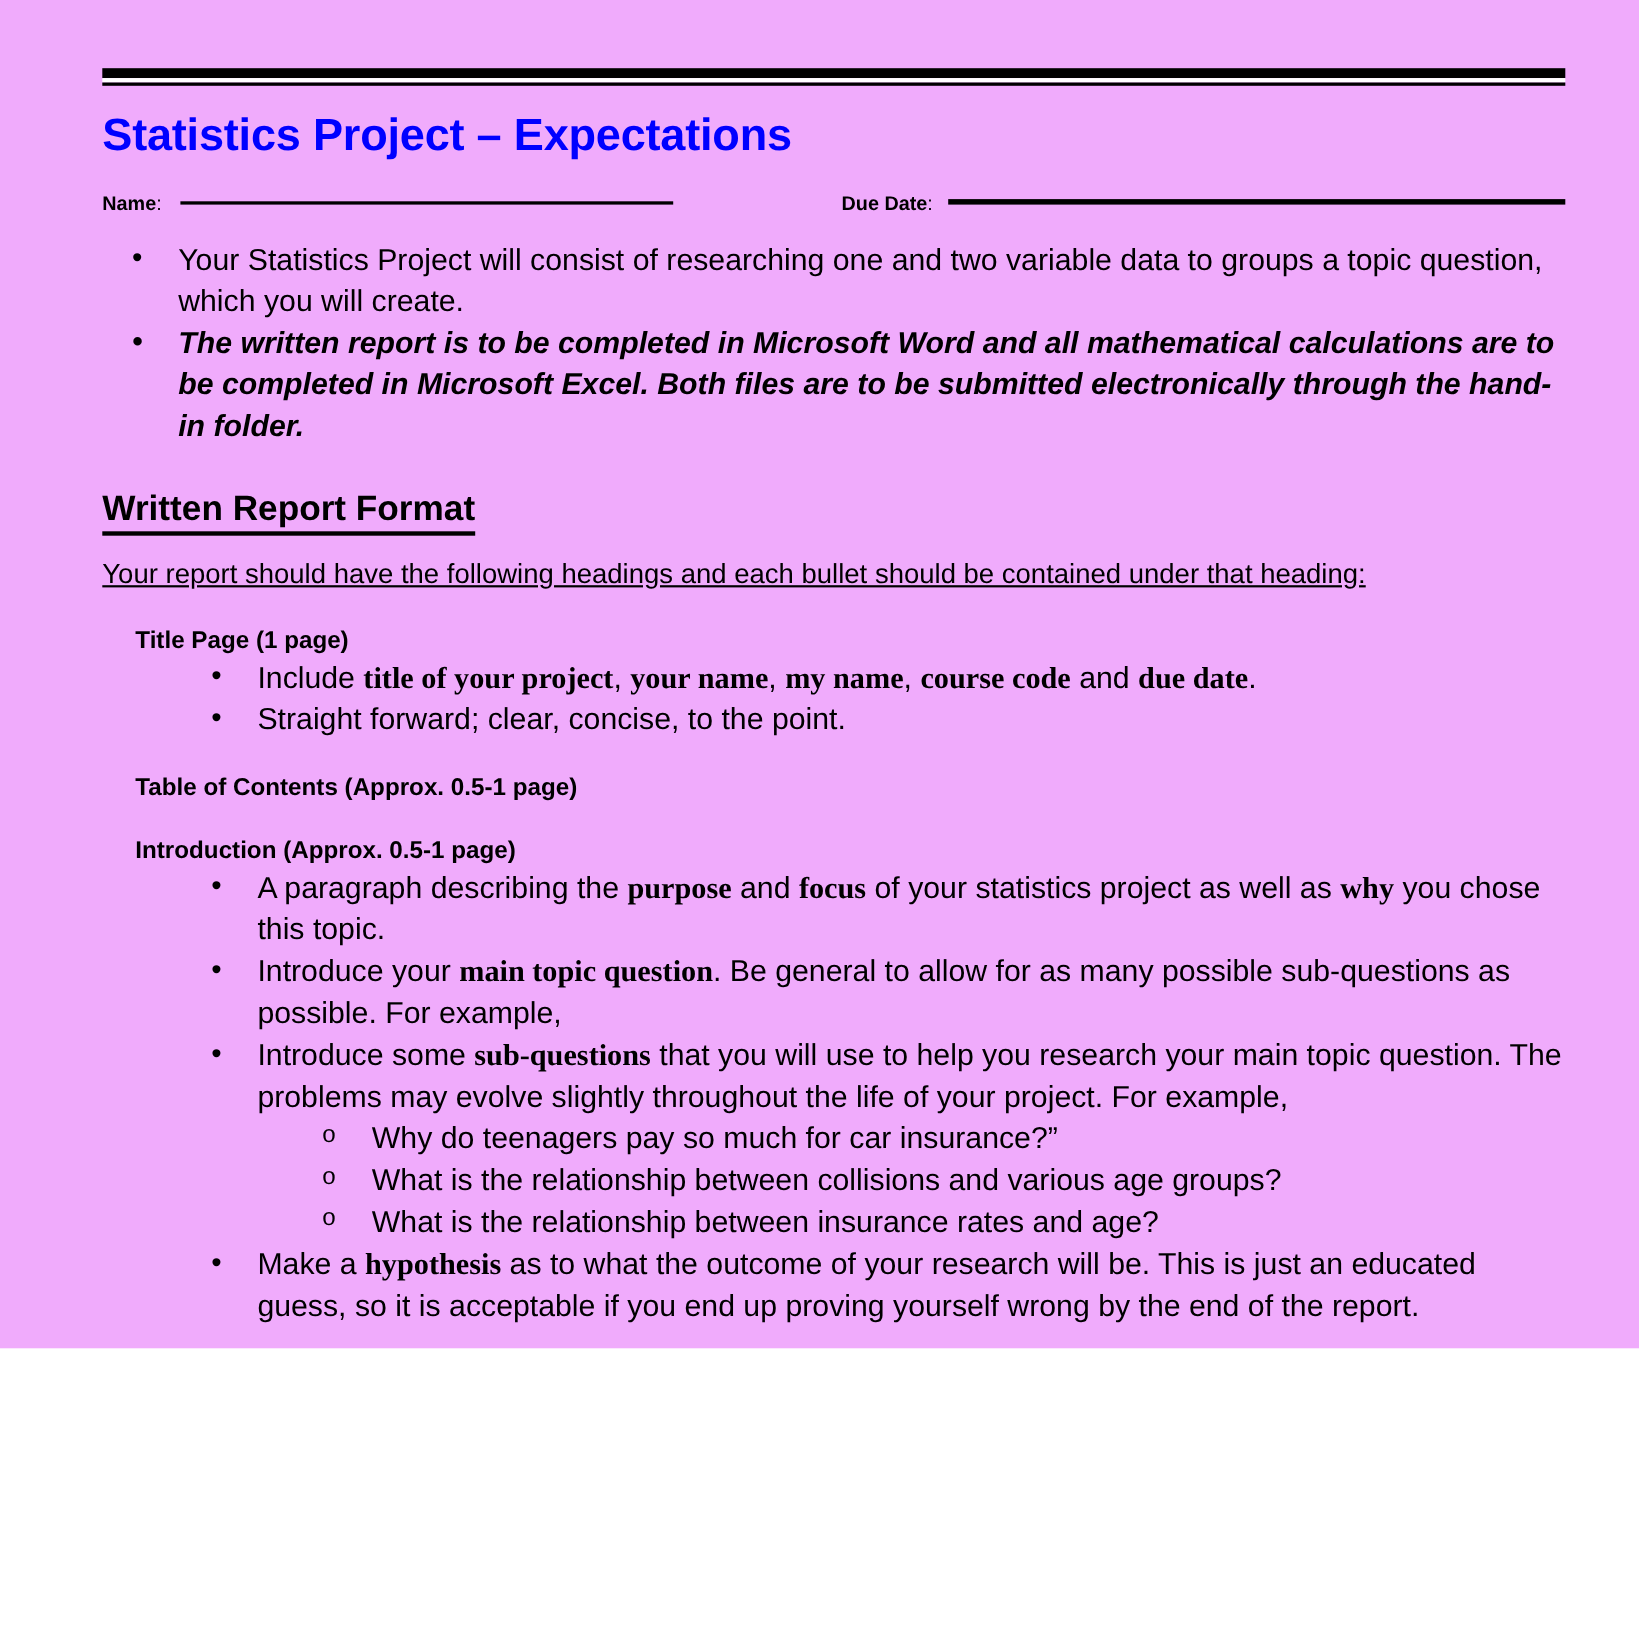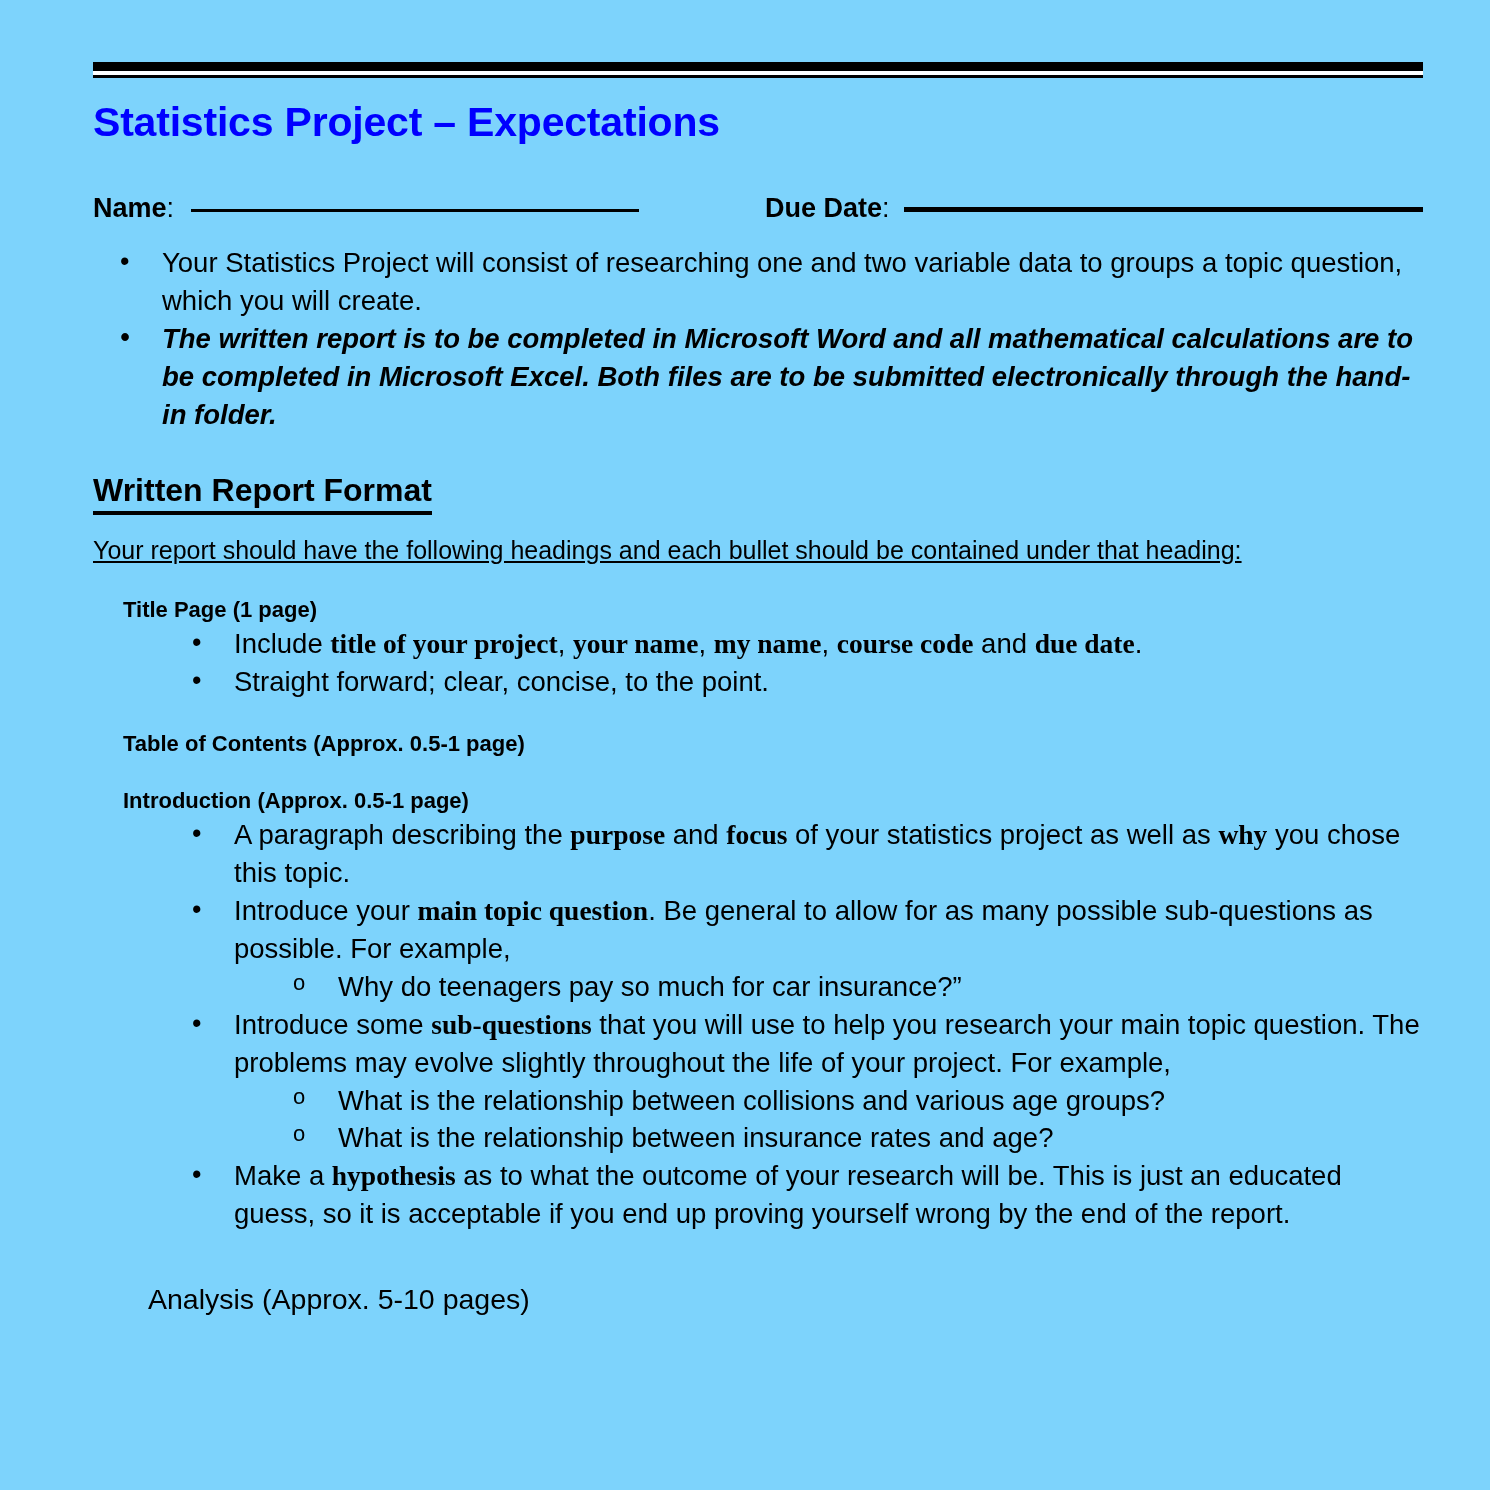--- a/index.html
+++ b/index.html
@@ -3,22 +3,22 @@
 <meta charset="utf-8">
 <style>
   html, body {
     margin: 0;
     padding: 0;
     background: #ffffff;
   }
   .page {
     position: relative;
     width: 1490px;
-    height: 1490px;
-    background: #7dd3fc;
+    height: 1226px;
+    background: #f0abfc;
     overflow: hidden;
     font-family: "Liberation Sans", sans-serif;
     color: #000000;
     box-sizing: border-box;
   }
   .content {
     position: absolute;
     left: 93px;
     top: 62px;
     width: 1330px;
@@ -48,24 +48,24 @@
     font-size: 41px;
     font-weight: bold;
     letter-spacing: -0.2px;
     margin-top: 23px;
     line-height: 1.05;
     white-space: nowrap;
   }
 
   
   .field-row {
-    margin-top: 48px;
+    margin-top: 31px;
     display: flex;
     align-items: baseline;
-    font-size: 27px;
+    font-size: 18px;
     line-height: 1.2;
     justify-content: center;
   }
   .field-name-block {
     display: flex;
     align-items: baseline;
     width: 672px;
     flex: 0 0 auto;
   }
   .field-due-block {
@@ -230,26 +230,26 @@
           </ul>
         </div>
         <div class="subsection" data-name="report-section">
           <div class="subsection-title" data-name="section-title">Table of Contents (Approx. 0.5-1 page)</div>
         </div>
         <div class="subsection" data-name="report-section">
           <div class="subsection-title" data-name="section-title">Introduction (Approx. 0.5-1 page)</div>
           <ul class="lvl2" data-name="section-bullet-list">
             <li data-name="list-item"><span data-name="body-text">A paragraph describing the </span><span class="b" data-name="emphasis-text">purpose</span><span data-name="body-text"> and </span><span class="b" data-name="emphasis-text">focus</span><span data-name="body-text"> of your statistics project as well as </span><span class="b" data-name="emphasis-text">why</span><span data-name="body-text"> you chose this topic.</span></li>
             <li data-name="list-item"><span data-name="body-text">Introduce your </span><span class="b" data-name="emphasis-text">main topic question</span><span data-name="body-text">.  Be general to allow for as many possible sub-questions as possible.  For example,</span></li>
+            <li data-name="list-item"><span data-name="body-text">Introduce some </span><span class="b" data-name="emphasis-text">sub-questions</span><span data-name="body-text"> that you will use to help you research your main topic question.  The problems may evolve slightly throughout the life of your project.  For example,</span></li>
             <li data-name="sub-list-wrapper" style="padding: 0px; list-style: none;">
               <ul class="lvl3" data-name="sub-bullet-list">
                 <li data-name="sub-list-item">Why do teenagers pay so much for car insurance?”</li>
               </ul>
             </li>
-            <li data-name="list-item"><span data-name="body-text">Introduce some </span><span class="b" data-name="emphasis-text">sub-questions</span><span data-name="body-text"> that you will use to help you research your main topic question.  The problems may evolve slightly throughout the life of your project.  For example,</span></li>
             <li data-name="sub-list-wrapper" style="padding: 0px; list-style: none;">
               <ul class="lvl3" data-name="sub-bullet-list">
                 <li data-name="sub-list-item">What is the relationship between collisions and various age groups?</li>
                 <li data-name="sub-list-item">What is the relationship between insurance rates and age?</li>
               </ul>
             </li>
             <li data-name="list-item"><span data-name="body-text">Make a </span><span class="b" data-name="emphasis-text">hypothesis</span><span data-name="body-text"> as to what the outcome of your research will be.  This is just an educated guess, so it is acceptable if you end up proving yourself wrong by the end of the report.</span></li>
           </ul>
         </div>
       </div>

